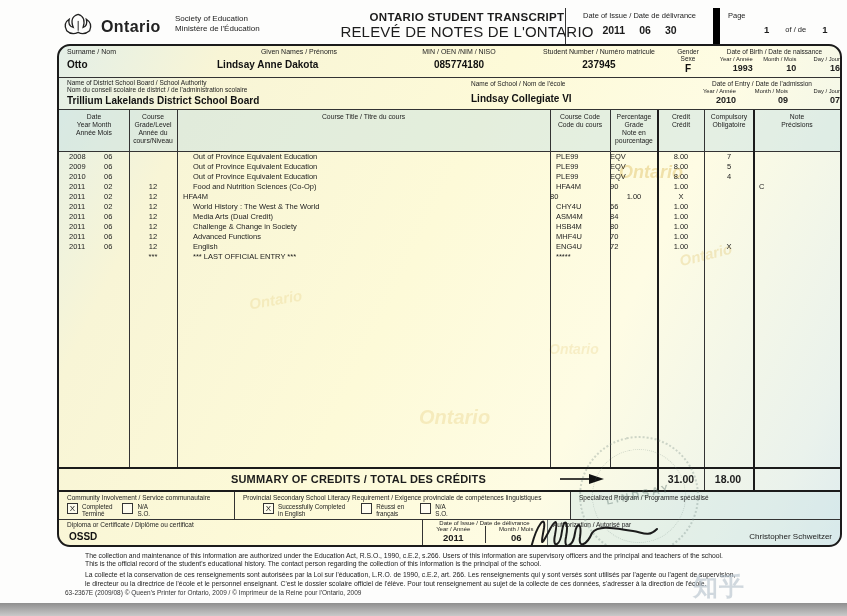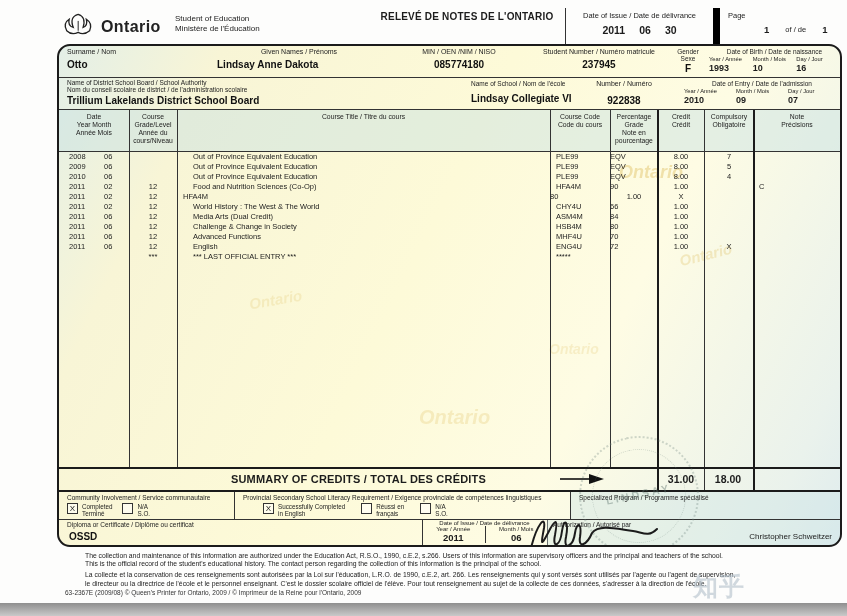--- a/index.html
+++ b/index.html
@@ -8,21 +8,21 @@
   .gray-strip { position:absolute; left:0; right:0; bottom:0; height:13px;
     background:linear-gradient(#8f8f8f,#c9c9c9); }
 
   
   .doc-header { position:absolute; left:57px; top:8px; width:783px; height:36px; }
   .logo { position:absolute; left:4px; top:4px; display:flex; align-items:center; gap:4px; }
   .wordmark { font-size:16px; font-weight:700; letter-spacing:.4px; color:#222; }
   .ministry { position:absolute; left:118px; top:6px; font-size:8px; line-height:10px; color:#222; }
   .main-title { position:absolute; left:245px; top:3px; width:330px; text-align:center; }
   .main-title .t1 { font-size:11.5px; font-weight:700; letter-spacing:.3px; }
-  .main-title .t2 { font-size:10px; font-weight:700; letter-spacing:.2px; }
+  .main-title .t2 { font-size:15px; font-weight:400; letter-spacing:.2px; }
   .issue-box { position:absolute; left:508px; top:0; width:148px; height:36px; border-left:1px solid #333; padding-top:3px; }
   .issue-box .lbl { font-size:7.5px; text-align:center; }
   .issue-vals { display:flex; justify-content:center; gap:14px; font-size:10.5px; font-weight:700; margin-top:4px; }
   .page-box { position:absolute; left:656px; top:0; width:127px; height:36px; border-left:7px solid #000000; padding:3px 0 0 8px; }
   .page-box .lbl { font-size:7.5px; }
   .page-vals { display:flex; gap:16px; font-size:9.5px; margin-top:4px; padding-left:36px; }
   .page-vals .num { font-weight:700; }
   .page-vals .of { font-size:7.5px; padding-top:1px; }
 
   
@@ -36,21 +36,21 @@
   .val { font-weight:700; font-size:10px; color:#111; }
   .pre { white-space:pre-line; }
 
   .r1 { position:absolute; left:0; top:0; width:100%; height:32px; border-bottom:1px solid #333; }
   .r2 { position:absolute; left:0; top:32px; width:100%; height:32px; border-bottom:1px solid #333; }
   .cell { position:absolute; top:0; height:100%; }
   .cc { text-align:center; }
   .cell .lab { margin-top:2px; }
   .cell .v { margin-top:4px; }
 
-  .trio { display:grid; grid-template-columns:1fr 1fr 1fr; text-align:left; }
+  .trio { display:grid; grid-template-columns:1fr 1fr 1fr; text-align:right; }
   .trio .sl { font-size:5.8px; }
   .trio .sv { font-size:9px; font-weight:700; margin-top:1px; }
 
   
   .thead { position:absolute; left:0; top:64px; width:100%; height:42px; border-bottom:1px solid #333;
     background:rgba(198,224,226,.45);
     display:grid; grid-template-columns:70px 48px 373px 60px 48px 46px 50px 86px; }
   .thead > div { font-size:6.8px; line-height:8px; text-align:center; padding-top:3px; white-space:pre-line; }
 
   
@@ -127,24 +127,25 @@
     <div class="logo">
       <span>
         <svg width="36" height="26" viewBox="0 0 44 30">
           <path d="M7 22 Q2 13 10 8 Q8 16 15 18 Q10 5 21 2 Q31 5 27 18 Q33 16 31 8 Q39 13 35 22 Q28 28 21 24 Q13 28 7 22 Z" fill="none" stroke="#222" stroke-width="1.6"></path>
           <path d="M21 10 L21 22" stroke="#222" stroke-width="1.2" fill="none"></path>
         </svg>
       </span>
       <span class="wordmark">Ontario</span>
     </div>
     <div class="ministry">
-      <div>Student  of  Education</div>
+      <div>Society  of  Education</div>
       <div>Ministère  de  l'Éducation</div>
     </div>
     <div class="main-title">
+      <div class="t1">ONTARIO STUDENT TRANSCRIPT</div>
       <div class="t2">RELEVÉ DE NOTES DE L'ONTARIO</div>
     </div>
     <div class="issue-box">
       <div class="lbl">Date of Issue / Date de délivrance</div>
       <div class="issue-vals">
         <span class="num">2011</span>
         <span class="num">06</span>
         <span class="num">30</span>
       </div>
     </div>
@@ -209,24 +210,20 @@
 
     <div class="r2">
       <div class="cell" style="left:8px;width:300px;">
         <div class="lbl65" style="margin-top:1px;">Name of  District  School Board / School Authority</div>
         <div class="lbl65">Nom du conseil scolaire de district / de l'administration scolaire</div>
         <div class="val" style="margin-top:2px;">Trillium Lakelands District School Board</div>
       </div>
       <div class="cell" style="left:412px;width:120px;">
         <div class="lbl65 lab">Name of  School / Nom de l'école</div>
         <div class="val" style="margin-top:6px;">Lindsay Collegiate VI</div>
-      </div>
-      <div class="cell cc" style="left:520px;width:90px;">
-        <div class="lbl7 lab">Number / Numéro</div>
-        <div class="val" style="margin-top:8px;">922838</div>
       </div>
       <div class="cell" style="left:625px;width:156px;">
         <div class="lbl65 lab cc">Date of Entry / Date de l'admission</div>
         <div class="trio" style="margin-top:1px;">
           <div>
               <div class="sl">Year / Année</div>
                <div class="sv">2010</div>
             </div>
           <div>
               <div class="sl">Month / Mois</div>

